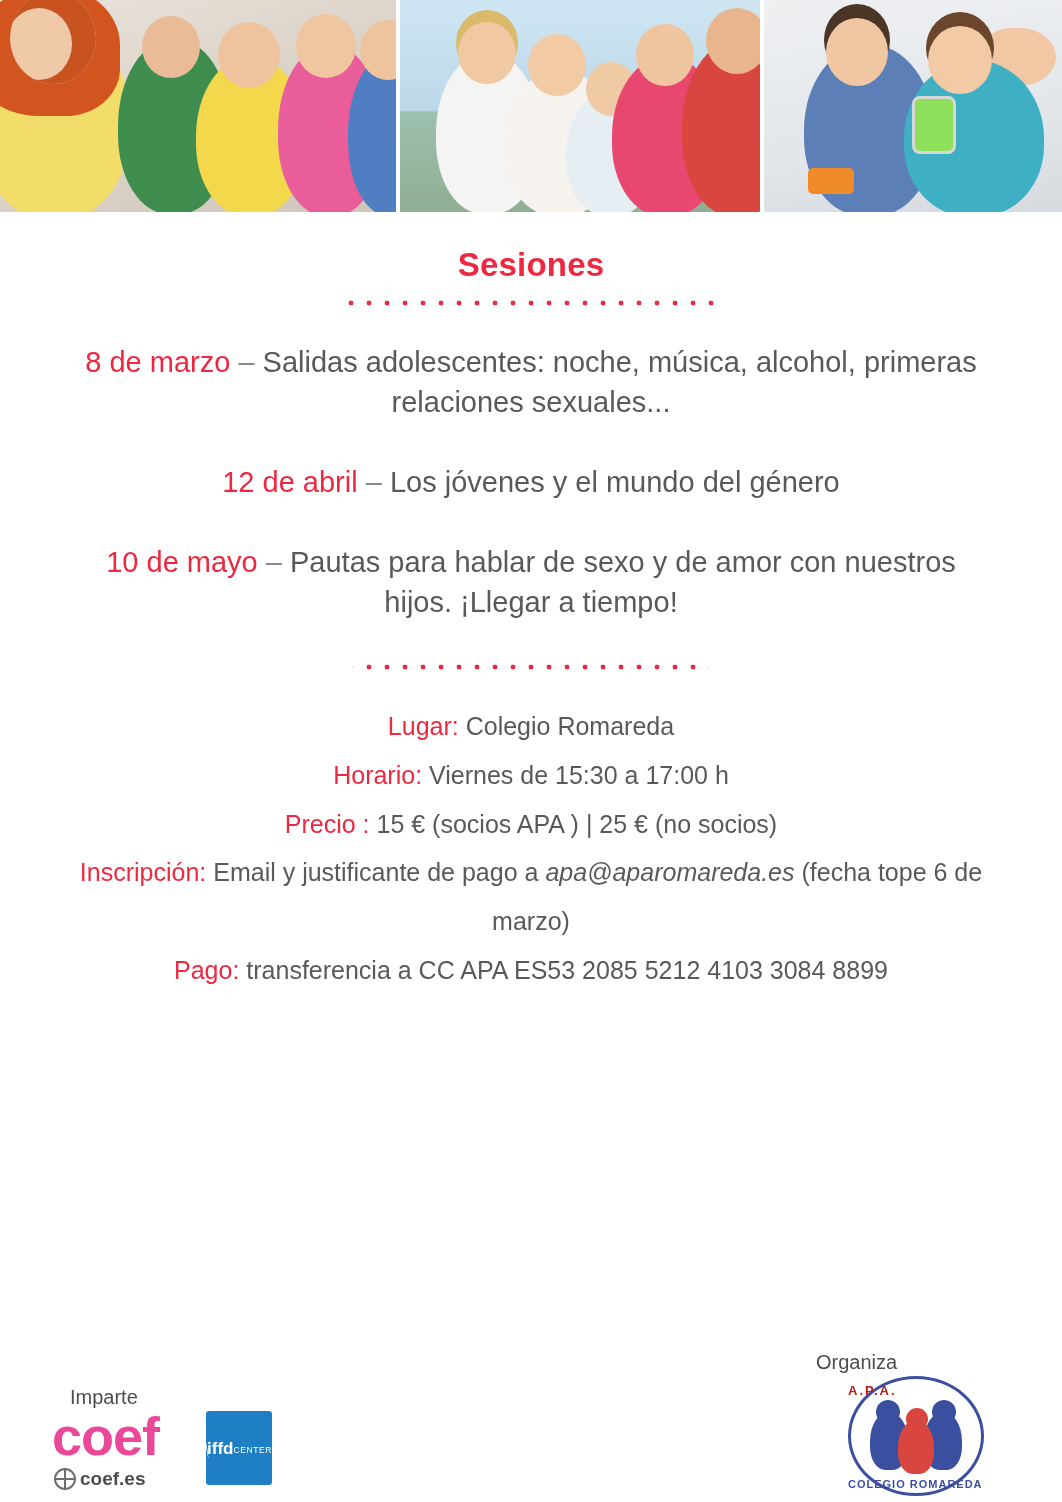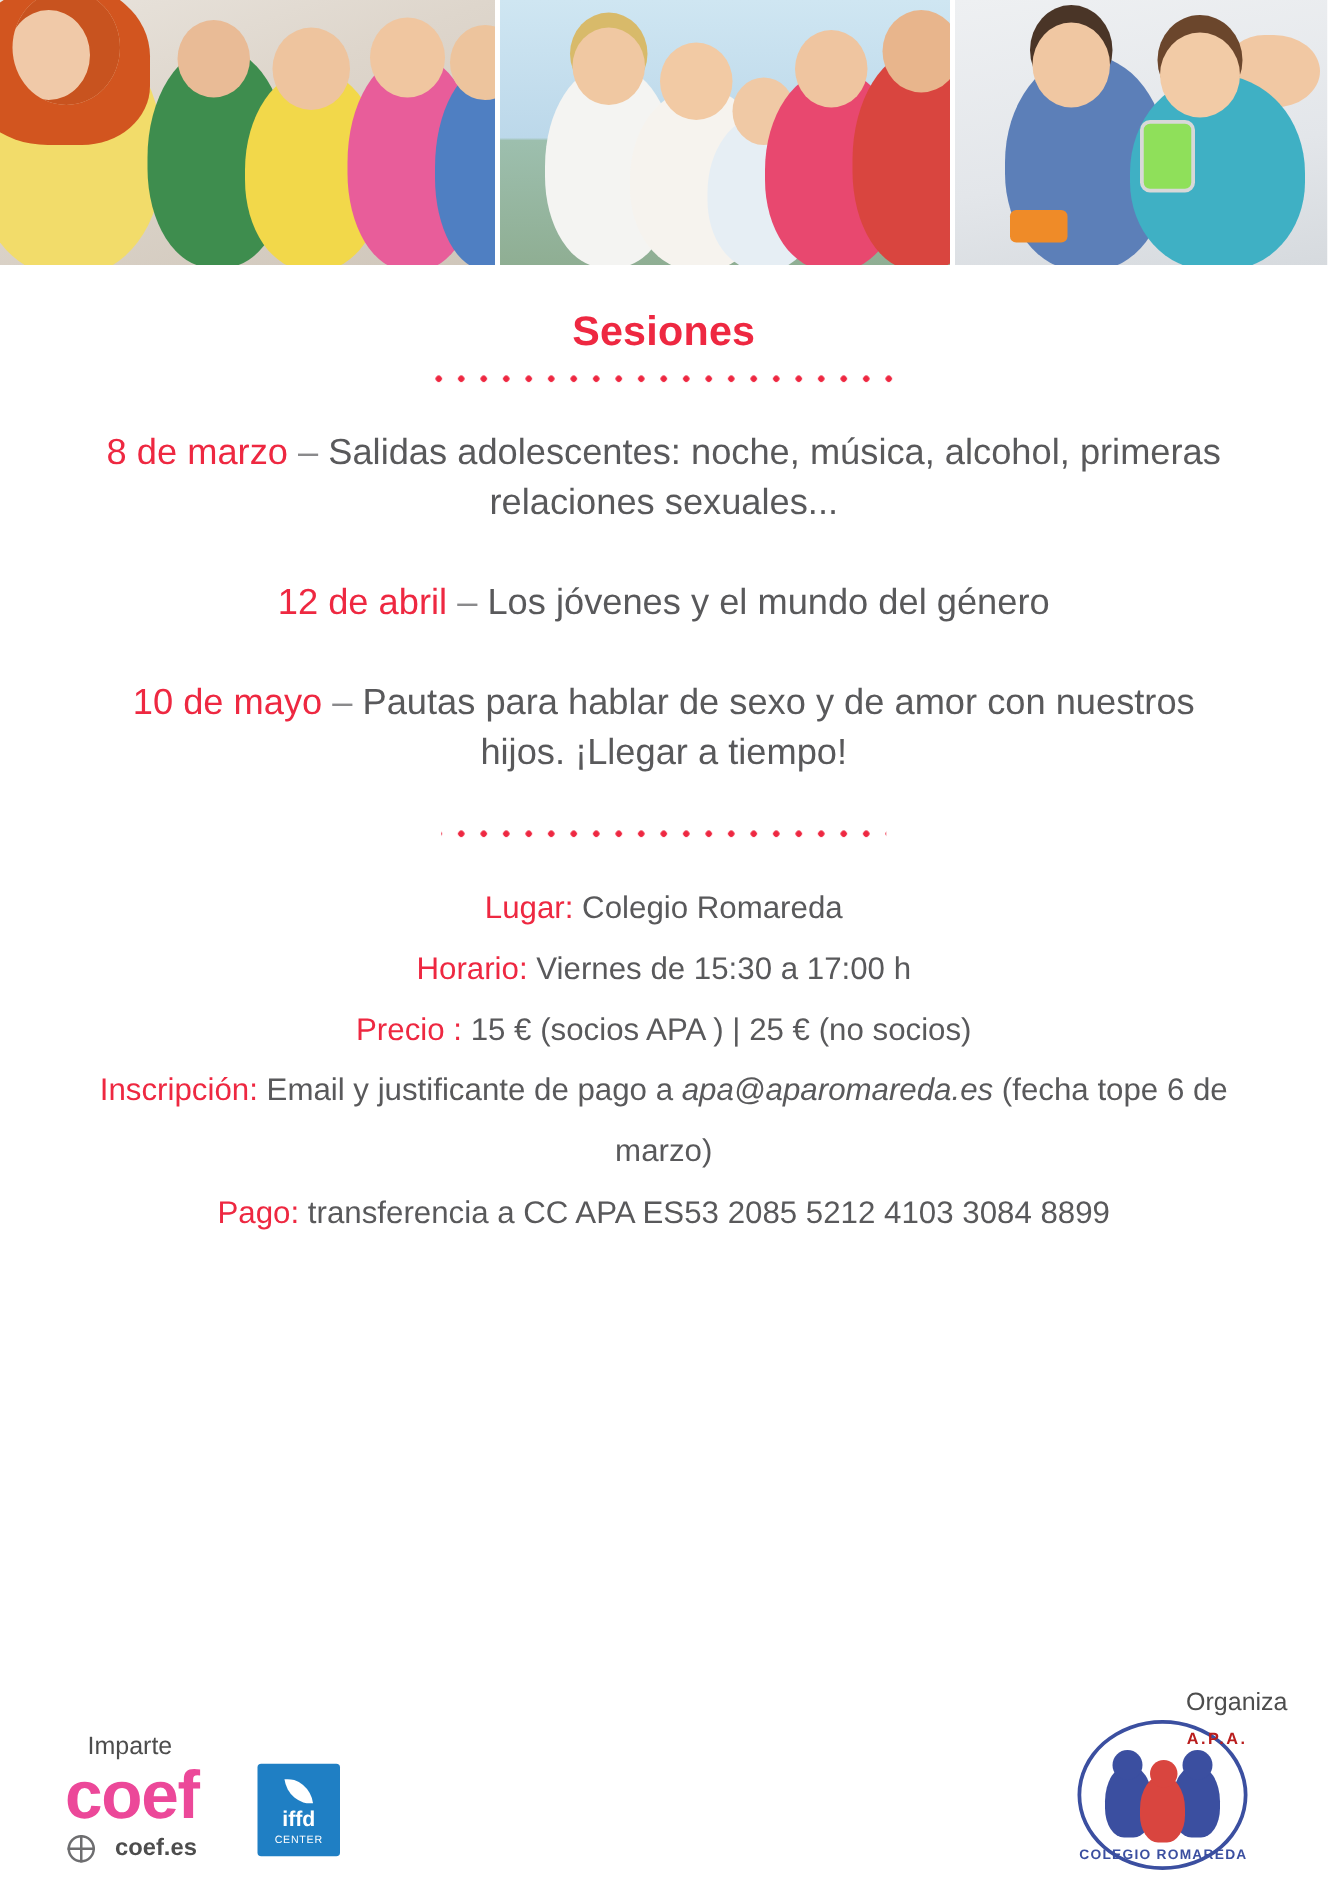--- a/index.html
+++ b/index.html
@@ -160,21 +160,21 @@
   .coef-word {
     font-size: 54px;
     font-weight: bold;
     color: #ec4899;
     line-height: 0.95;
     letter-spacing: -1px;
   }
   .coef-sub {
     display: flex;
     align-items: center;
-    gap: 16px;
+    gap: 4px;
     margin-top: 6px;
     margin-left: 2px;
   }
   .globe {
     width: 22px; height: 22px;
     border-radius: 50%;
     border: 2px solid #6e6e70;
     position: relative;
   }
   .globe:before {
@@ -187,41 +187,41 @@
     position: absolute; top: 50%; left: -2px; right: -2px;
     height: 0; border-top: 2px solid #6e6e70; transform: translateY(-50%);
   }
   .coef-url { font-size: 19px; font-weight: bold; color: #4d4d4d; }
   .iffd-box {
     width: 66px; height: 74px;
     background: #1f7fc4;
     color: #ffffff;
     border-radius: 3px;
     display: flex;
-    flex-direction: column;
+    flex-direction: row;
     align-items: center;
     justify-content: center;
     padding-top: 2px;
   }
   .iffd-leaf {
     width: 20px; height: 22px;
     background: #ffffff;
     border-radius: 0 100% 0 100%;
     transform: rotate(-8deg);
     margin-bottom: 3px;
   }
   .iffd-name { font-size: 17px; font-weight: bold; line-height: 1; }
   .iffd-center { font-size: 8.5px; letter-spacing: 0.6px; margin-top: 2px; }
 
   .organiza {
     position: absolute;
-    right: 32px;
+    right: 46px;
     bottom: 6px;
     width: 200px;
-    text-align: right;
+    text-align: left;
   }
   .organiza-label { font-size: 20px; color: #4d4d4d; margin-bottom: 2px; }
   .apa-logo {
     position: relative;
     width: 136px; height: 120px;
     margin: 0 auto;
   }
   .apa-ring {
     position: absolute; inset: 0;
     border-radius: 50%;

